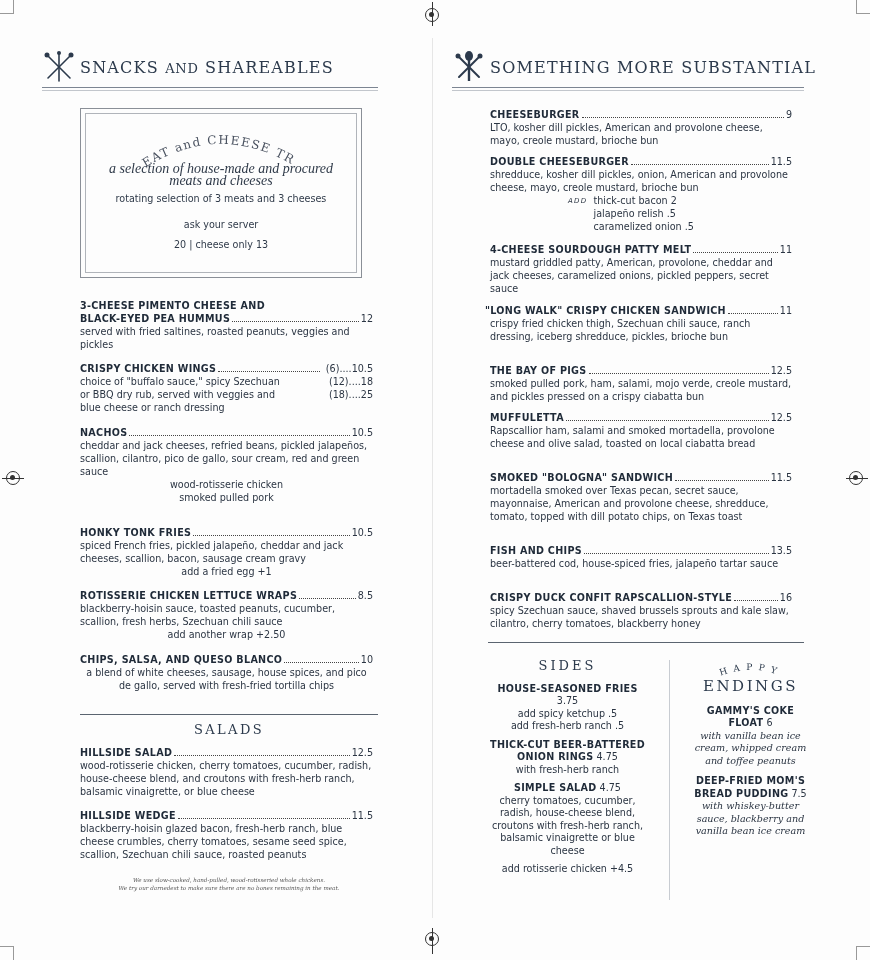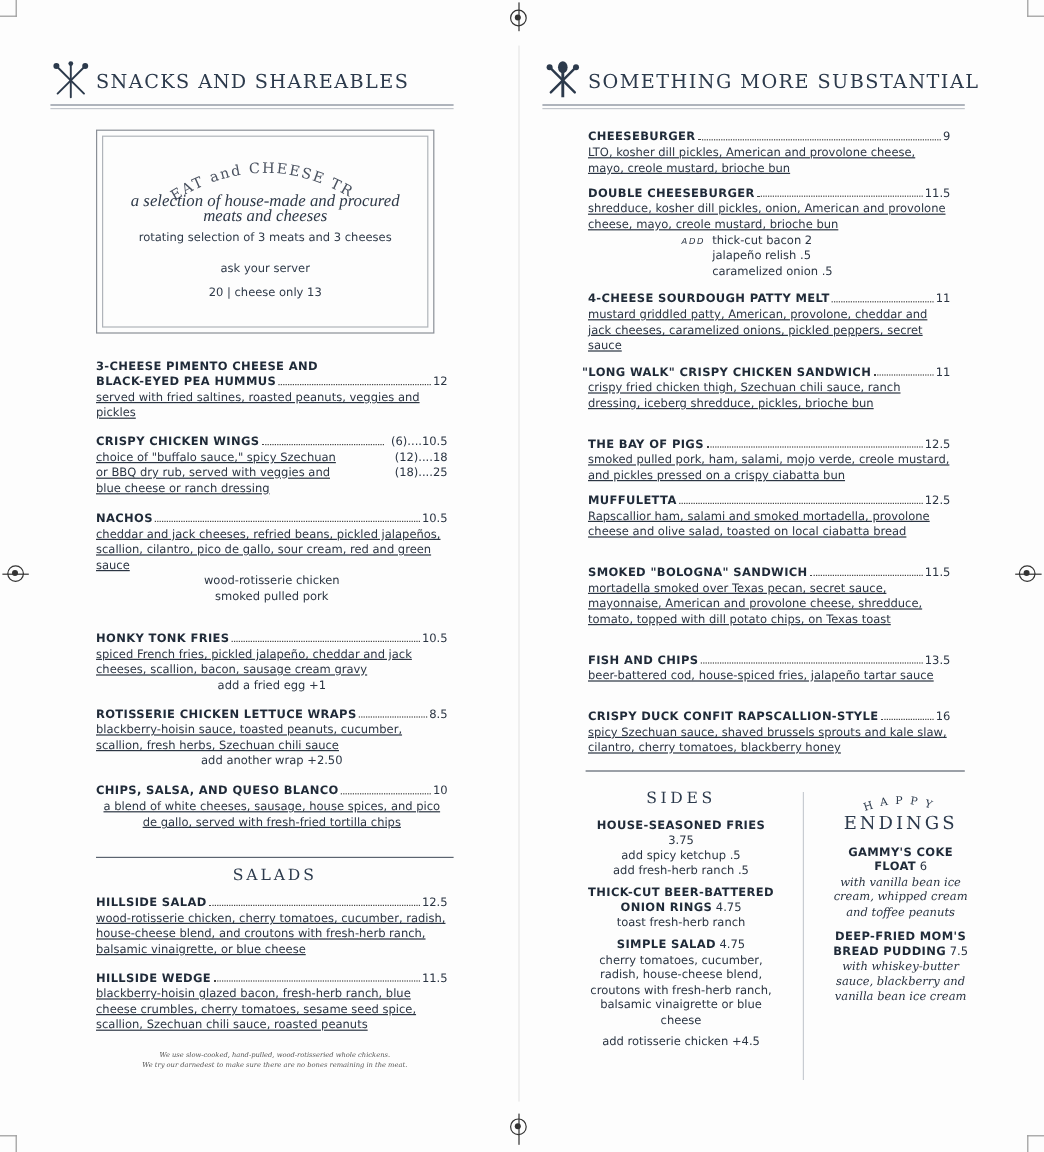--- a/index.html
+++ b/index.html
@@ -14,41 +14,41 @@
 
   .reg { position: absolute; width: 14px; height: 14px; border: 1.5px solid #333; border-radius: 50%; }
   .reg::after { content: ""; position: absolute; left: 3px; top: 3px; width: 5px; height: 5px; background: #333; border-radius: 50%; }
   .reg-line-v { position: absolute; width: 1px; background: #333; }
   .reg-line-h { position: absolute; height: 1px; background: #333; }
 
   .col-rule { position: absolute; left: 432px; top: 38px; width: 1px; height: 880px; background: #e6e6e6; }
 
   .section-head { position: absolute; display: flex; align-items: center; }
   .section-head .title { font-family: "DejaVu Serif", serif; font-size: 16px; letter-spacing: 1.2px; color: #2c3a4c; }
-  .section-head .title small { font-size: 16px; letter-spacing: 0.8px; }
+  .section-head .title small { font-size: 13px; letter-spacing: 0.8px; }
   .section-head .head-icon { width: 34px; height: 34px; margin-right: 4px; position: relative; }
   .head-rule { position: absolute; height: 1px; background: #7c8592; }
 
   .tray-box { position: absolute; left: 80px; top: 108px; width: 282px; height: 170px; border: 1px solid #8a8f97; }
   .tray-box::before { content: ""; position: absolute; inset: 4px; border: 1px solid #b0b4ba; }
   .tray-inner { position: absolute; inset: 0; display: flex; flex-direction: column; align-items: center; text-align: center; padding-top: 18px; }
   .tray-title { font-family: "DejaVu Serif", serif; font-size: 12px; letter-spacing: 1px; color: #4a5260; height: 36px; }
   .tray-title svg { display: block; }
   .tray-desc { font-family: Liberation Serif, serif; font-style: italic; font-size: 14px; color: #2f3a49; line-height: 12px; margin-top: 0px; width: 240px; }
   .tray-line { font-size: 9.6px; color: #2f3a49; margin-top: 6px; line-height: 12px; }
   .tray-ask { margin-top: 14px; }
   .tray-price { margin-top: 8px; }
 
   .item { position: absolute; width: 300px; font-size: 9.6px; line-height: 13px; color: #2b3543; }
   .item.r { width: 305px; }
   .item .name-row { display: flex; align-items: baseline; white-space: nowrap; }
   .item .name { font-weight: bold; letter-spacing: 0.3px; font-size: 9.6px; color: #1f2a38; }
   .item .dots { flex: 1; border-bottom: 1px dotted #444; margin: 0 2px 3px 2px; min-width: 6px; }
   .item .price { font-size: 9.6px; }
-  .item .desc { display: block; text-decoration: underline; }
+  .item .desc { display: block; }
   .item .sub { display: block; text-align: center; }
   .item .choice { font-size: 7px; letter-spacing: 1.5px; color: #555; font-style: italic; display: block; text-align: center; margin-top: 2px; }
   .sizes { position: absolute; right: 0; top: 0; text-align: right; }
   .small-caps { font-size: 7px; letter-spacing: 1.3px; font-style: italic; }
 
   .salads-rule { position: absolute; left: 80px; width: 298px; height: 1px; background: #5b6470; }
   .salads-title { position: absolute; left: 80px; width: 298px; text-align: center; font-family: "DejaVu Serif", serif; font-size: 13px; letter-spacing: 2.4px; color: #2c3a4c; }
 
   .footnote { position: absolute; left: 80px; width: 298px; text-align: center; font-family: "DejaVu Serif", serif; font-style: italic; font-size: 5.6px; line-height: 8px; color: #555; }
 
@@ -324,21 +324,21 @@
 
   <div class="sides">
     <div class="h">SIDES</div>
     <div class="blk">
       <div><span class="n">HOUSE-SEASONED FRIES</span> <span class="pr">3.75</span></div>
       <div>add spicy ketchup .5</div>
       <div>add fresh-herb ranch .5</div>
     </div>
     <div class="blk">
       <div><span class="n">THICK-CUT BEER-BATTERED ONION RINGS</span> <span class="pr">4.75</span></div>
-      <div>toast fresh-herb ranch</div>
+      <div>with fresh-herb ranch</div>
     </div>
     <div class="blk">
       <div><span class="n">SIMPLE SALAD</span> <span class="pr">4.75</span></div>
       <div>cherry tomatoes, cucumber, radish, house-cheese blend, croutons with fresh-herb ranch, balsamic vinaigrette or blue cheese</div>
     </div>
     <div style="margin-top:6px;">add rotisserie chicken +4.5</div>
   </div>
 
   <div class="ruler">
     <div style="position:absolute;left:9px;top:0;width:1px;height:240px;background:#c8ccd2;"></div>

